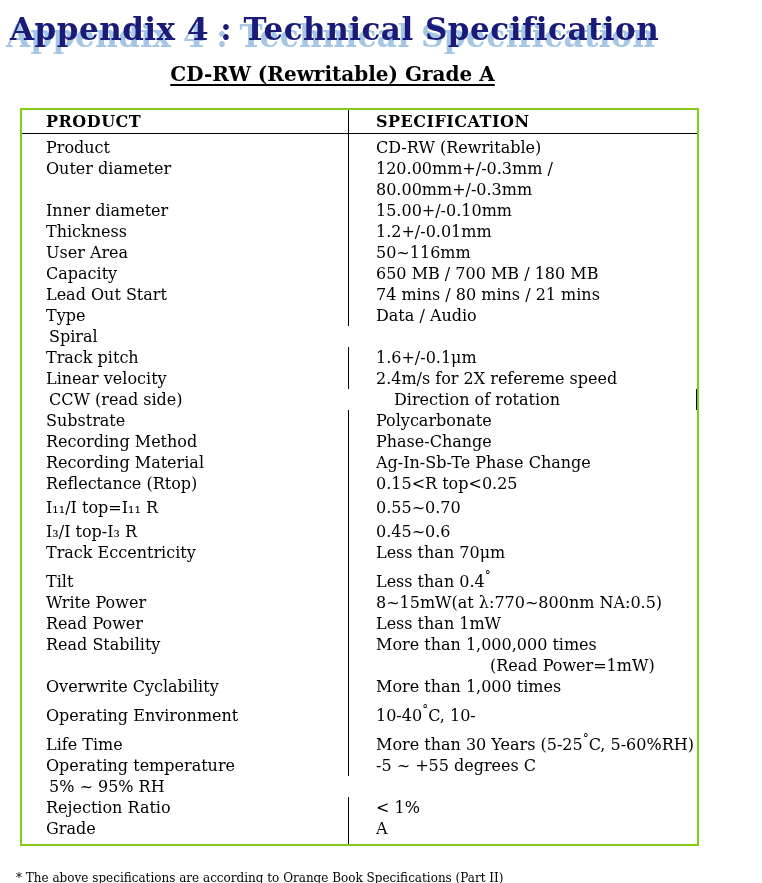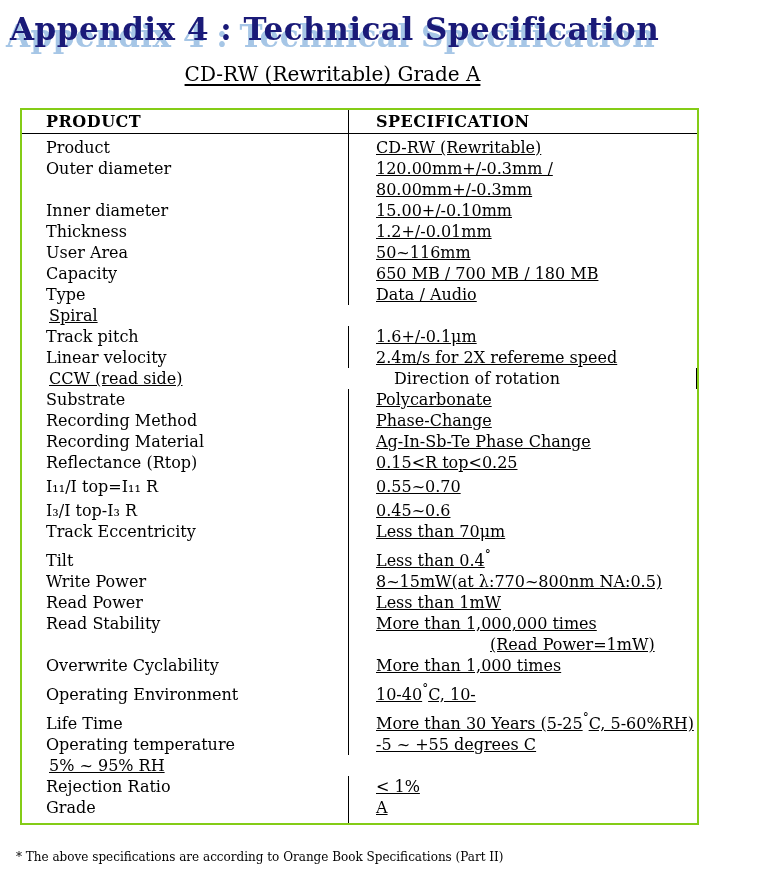--- a/index.html
+++ b/index.html
@@ -31,21 +31,21 @@
     text-shadow: -4px 7px 0 var(--title-shadow, #a6c6e6);
     letter-spacing: 0.5px;
     white-space: nowrap;
   }
   .subtitle {
     margin: 0;
     padding: 14px 52px 0 10px;
     text-align: center;
     font-size: 20px;
     line-height: 24px;
-    font-weight: normal;
+    font-weight: bold;
     text-decoration: underline;
     text-decoration-thickness: 2px;
     text-underline-offset: 3px;
     white-space: nowrap;
   }
   .spec-table {
     margin: 22px 8px 0 20px;
     border: 2px solid #84cc16;
     background: #fff;
   }
@@ -76,21 +76,20 @@
   }
   .cell-label {
     width: 327px;
     box-sizing: border-box;
     padding-left: 24px;
     border-right: 1px solid #000;
   }
   .cell-value {
     flex: 1;
     padding-left: 27px;
-    text-decoration: underline;
   }
   .v2 { padding-left: 114px; }
   .gap-sm > .cell { padding-top: 3px; }
   .gap-md > .cell { padding-top: 8px; }
   .trow:first-child > .cell { padding-top: 3px; }
   .trow:last-child > .cell { padding-bottom: 5px; }
   .deg {
     display: inline-block;
     font-size: 0.75em;
     vertical-align: 0.55em;
@@ -158,20 +157,27 @@
   </div>
 
   <div class="trow">
     <div class="cell cell-label">Capacity</div>
     <div class="cell cell-value">
       <div class="v1">650 MB / 700 MB / 180 MB</div>
 
     </div>
   </div>
 
+  <div class="trow">
+    <div class="cell cell-label">Lead Out Start</div>
+    <div class="cell cell-value">
+      <div class="v1">74 mins / 80 mins / 21 mins</div>
+
+    </div>
+  </div>
 
   <div class="trow">
     <div class="cell cell-label">Type</div>
     <div class="cell cell-value">
       <div class="v1">Data / Audio</div>
 
     </div>
   </div>
 
   <div class="trow">

